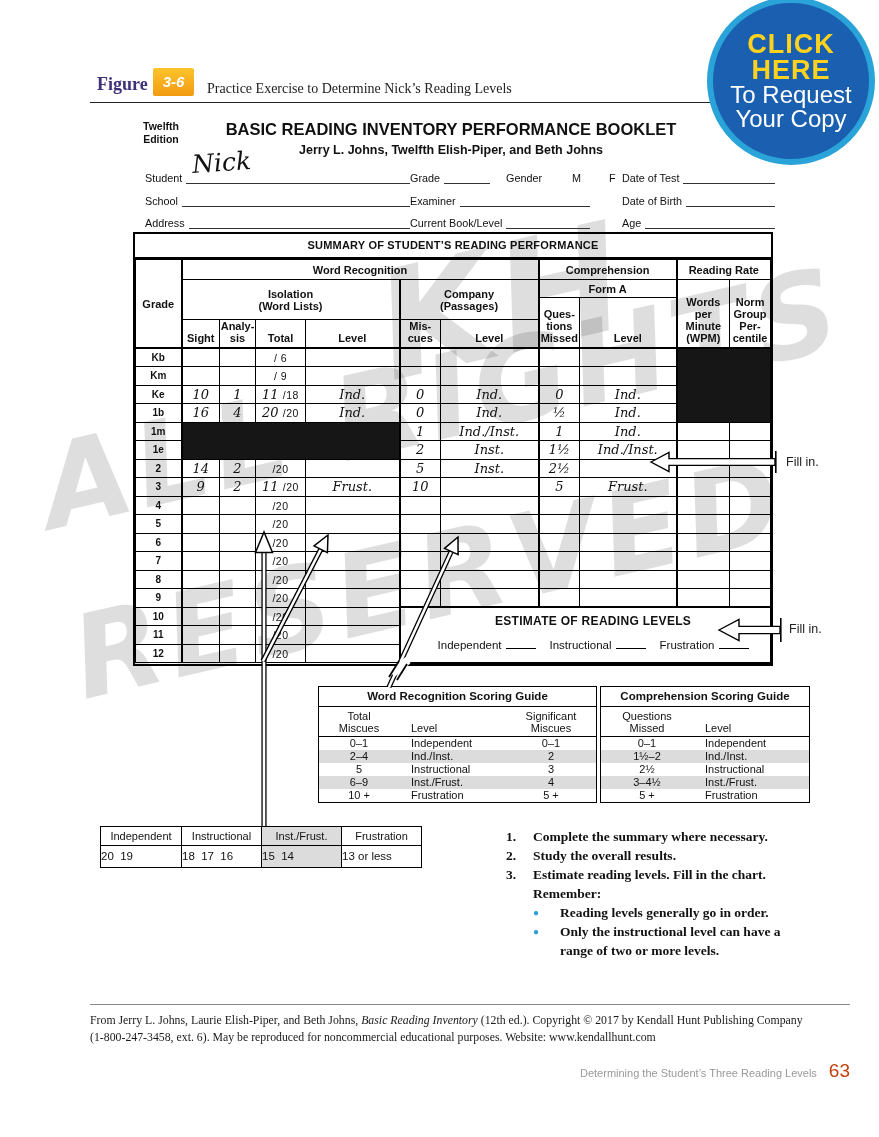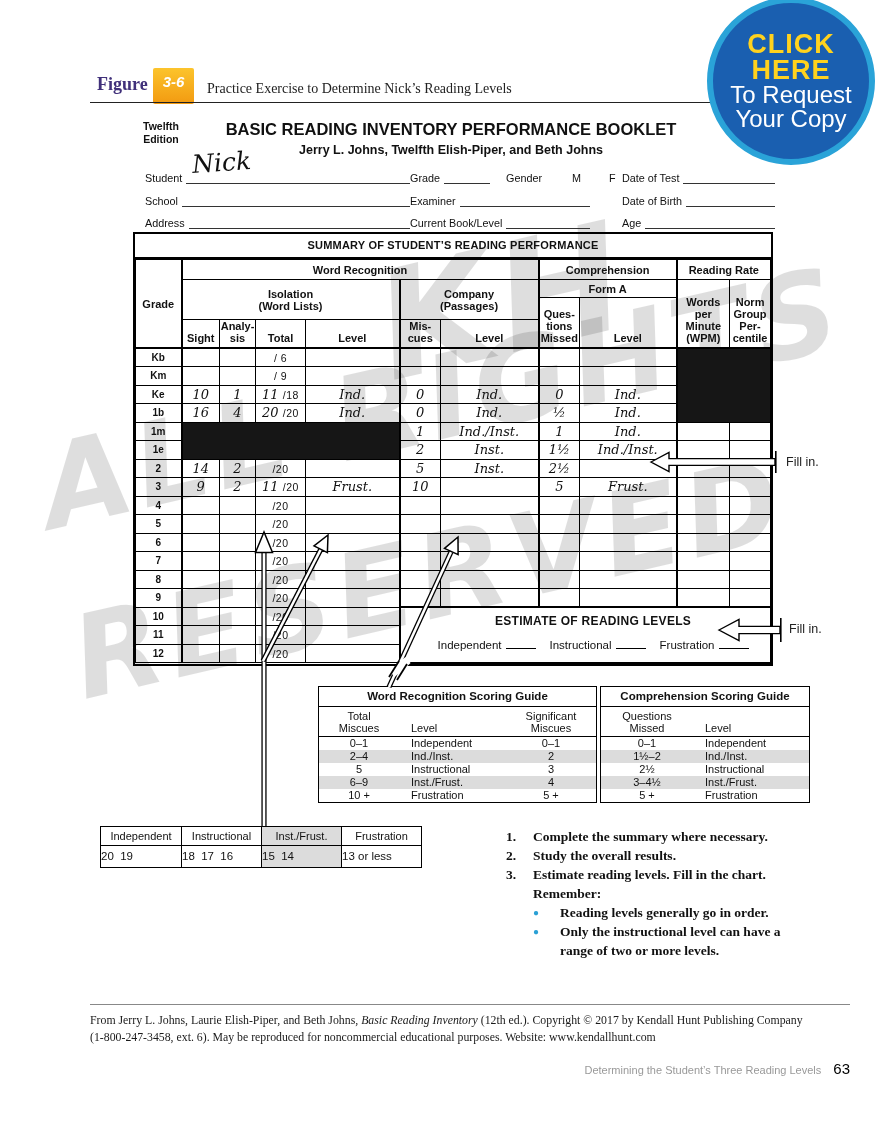--- a/index.html
+++ b/index.html
@@ -10,21 +10,21 @@
   .wm{position:absolute;z-index:0;font-family:"DejaVu Sans",sans-serif;font-weight:bold;font-style:italic;
       color:rgba(0,0,0,0.13);transform:rotate(-13deg);transform-origin:left top;white-space:nowrap;letter-spacing:6px;}
   #wm1{left:360px;top:245px;font-size:150px;}
   #wm2{left:28px;top:425px;font-size:115px;}
   #wm3{left:60px;top:595px;font-size:115px;}
 
   #content{position:absolute;inset:0;z-index:1;}
 
   
   .fig-label{position:absolute;left:97px;top:74px;font-family:"Liberation Serif",serif;font-weight:bold;font-size:18px;color:#40307a;}
-  .fig-num{position:absolute;left:153px;top:68px;width:41px;height:36px;background:linear-gradient(180deg,#fcc42c,#f29a11);
+  .fig-num{position:absolute;left:153px;top:68px;width:41px;height:28px;background:linear-gradient(180deg,#fcc42c,#f29a11);
            color:#fff;font-weight:bold;font-style:italic;font-size:15px;text-align:center;line-height:28px;border-radius:2px;}
   .fig-caption{position:absolute;left:207px;top:81px;font-family:"Liberation Serif",serif;font-size:14px;color:#222;}
   .caption-rule{position:absolute;left:90px;top:102px;width:694px;border-top:1.4px solid #222;}
 
   
   .badge{position:absolute;left:707px;top:-3px;width:168px;height:168px;border-radius:50%;
          background:#1a5fb0;border:6px solid #2aa3d8;z-index:3;display:flex;flex-direction:column;
          justify-content:center;align-items:center;box-sizing:border-box;text-decoration:none;cursor:pointer;}
   .b-y{color:#ffd21e;font-weight:900;font-size:27px;line-height:26px;letter-spacing:1px;}
   .b-w{color:#fff;font-size:24px;line-height:24px;}
@@ -95,21 +95,21 @@
   
   .fillin{position:absolute;font-size:12.5px;color:#222;}
   #fill1{left:786px;top:455px;}
   #fill2{left:789px;top:622px;}
 
   
   .foot-rule{position:absolute;left:90px;top:1004px;width:760px;border-top:1px solid #888;}
   .foot-text{position:absolute;left:90px;top:1012px;width:720px;font-family:"Liberation Serif",serif;font-size:11.8px;line-height:17px;color:#1a1a1a;}
   .running{position:absolute;right:29px;top:1060px;text-align:right;}
   .run-t{color:#999;font-size:11px;}
-  .run-n{color:#000000;font-size:15px;margin-left:12px;}
+  .run-n{color:#c2410c;font-size:19px;margin-left:12px;}
 
   #overlay{position:absolute;inset:0;z-index:2;pointer-events:none;}
 </style>
 </head>
 <body>
 
 <div class="wm" id="wm1">KH</div>
 <div class="wm" id="wm2">ALL RIGHTS</div>
 <div class="wm" id="wm3">RESERVED</div>
 

